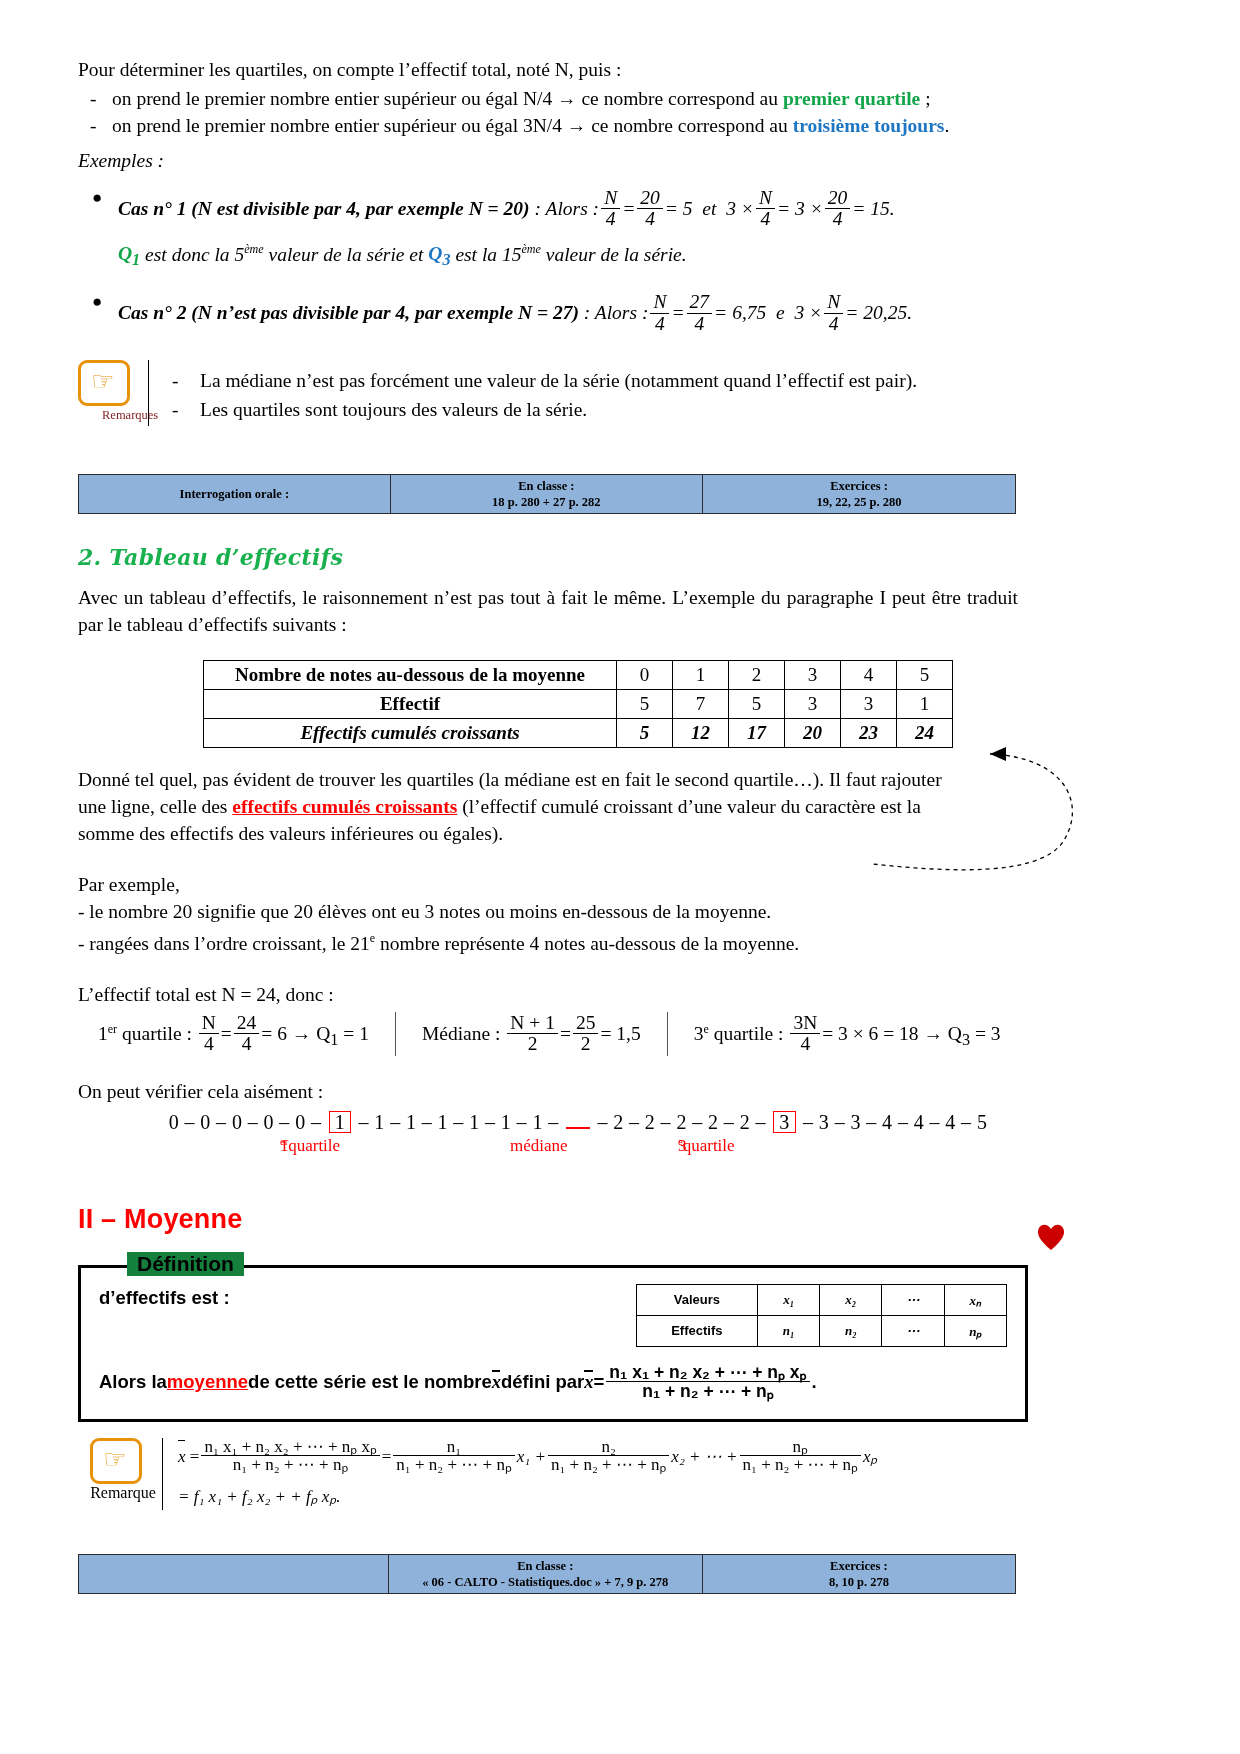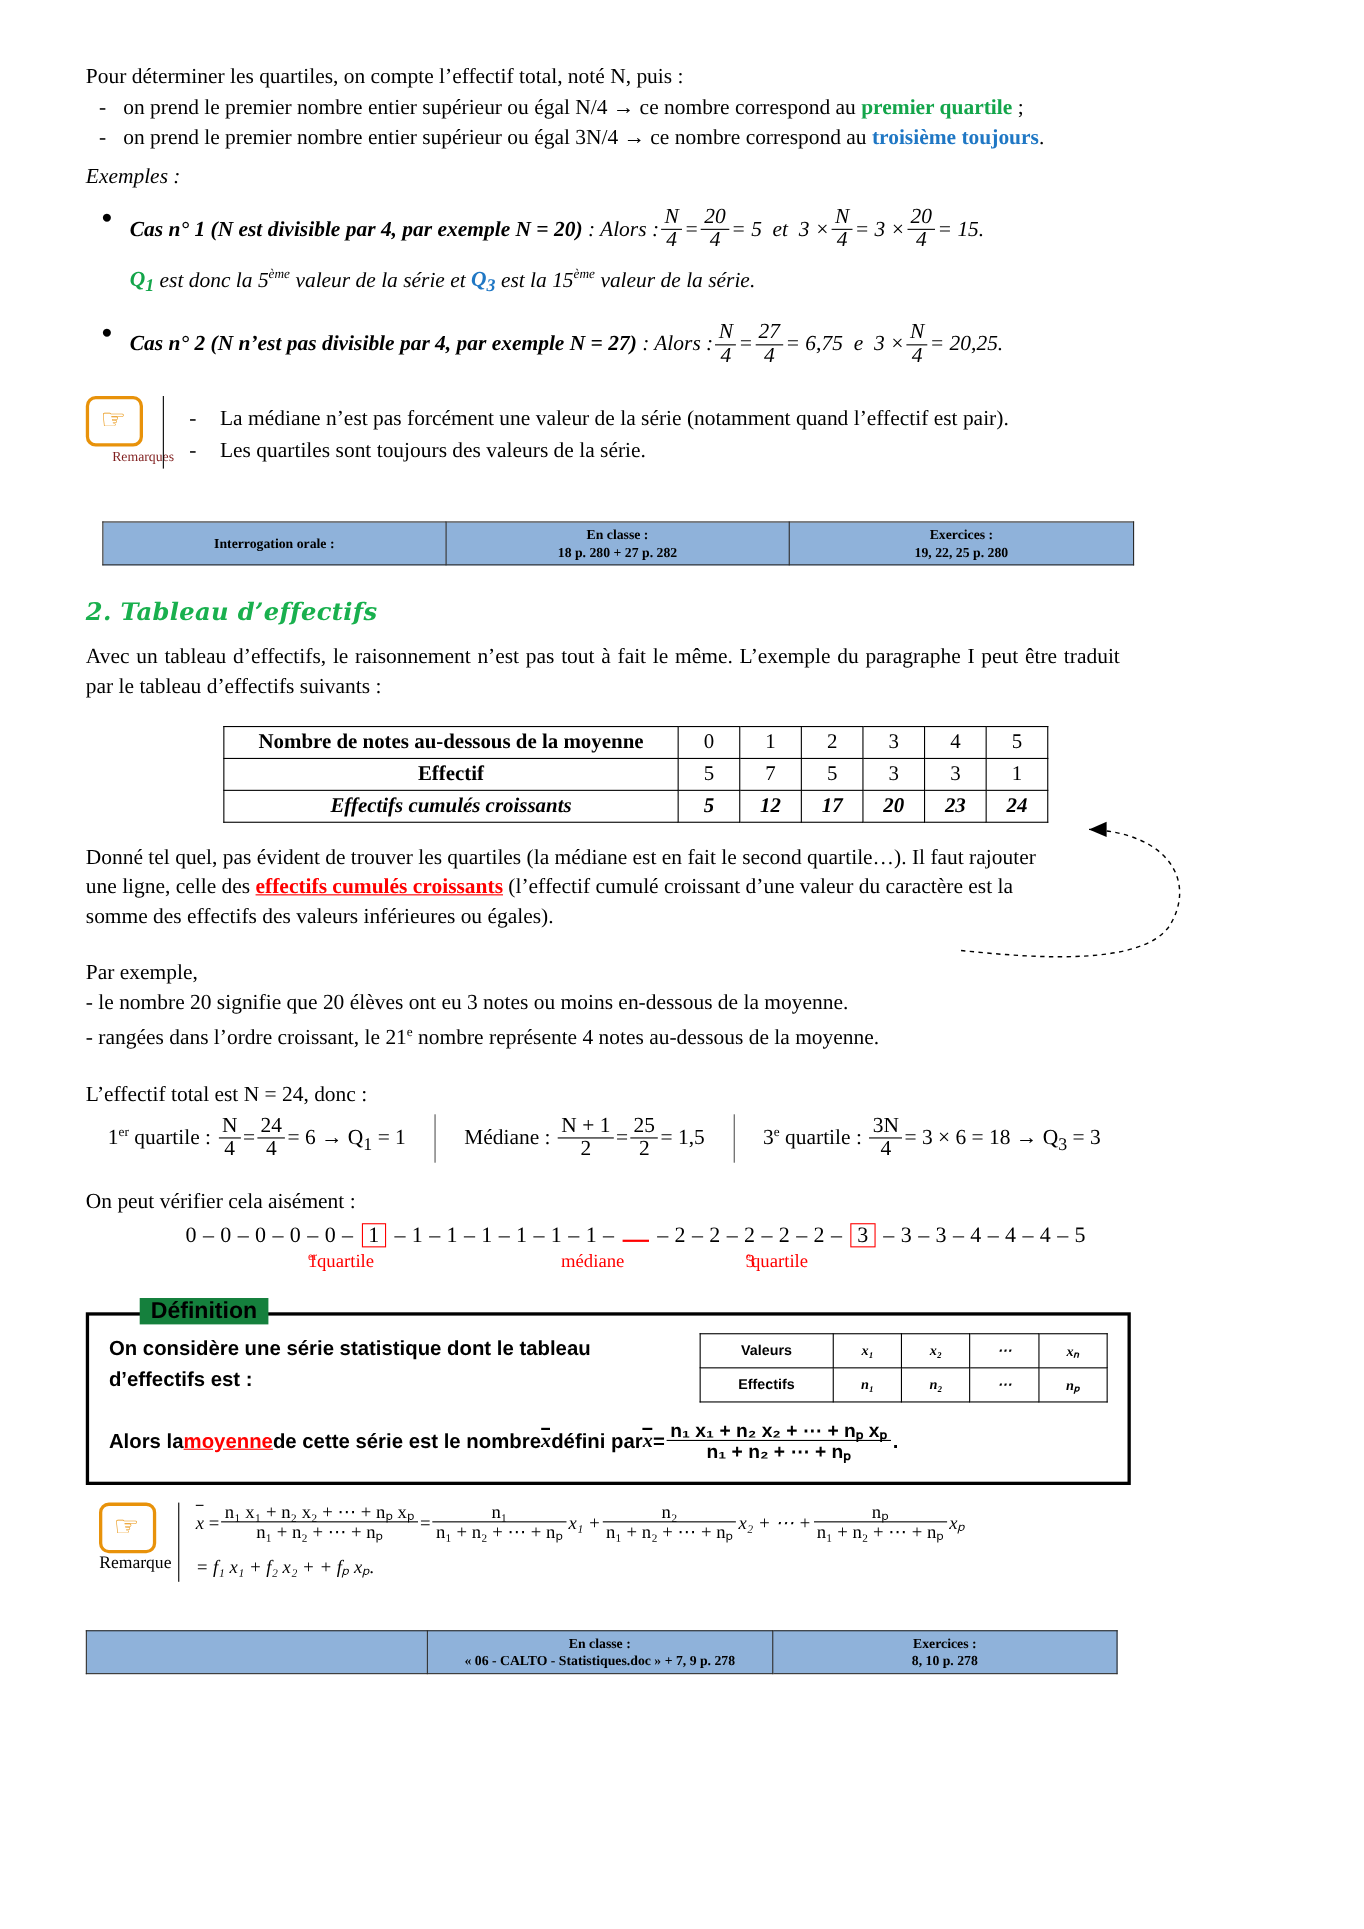--- a/index.html
+++ b/index.html
@@ -168,21 +168,21 @@
           </div>
       <div class="caption">Remarques</div>
     </div>
     <div class="bar"></div>
     <div class="items">
       <div class="ri"><span class="dash">-</span><span>La médiane n’est pas forcément une valeur de la série (notamment quand l’effectif est pair).</span></div>
       <div class="ri"><span class="dash">-</span><span>Les quartiles sont toujours des valeurs de la série.</span></div>
     </div>
   </div>
 
-  <table class="exbar" style="margin-top:36px;margin-left:15px;">
+  <table class="exbar" style="margin-top:36px;">
     <tbody>
           <tr>
       <td class="c1">
         <div>Interrogation orale :</div>
         <div></div>
       </td>
       <td class="c2">
         <div>En classe :</div>
         <div>18 p. 280 + 27 p. 282</div>
       </td>
@@ -267,26 +267,31 @@
   <div class="p" style="margin-top:22px;">On peut vérifier cela aisément :</div>
   <div class="seq" id="seq-container"><span>0</span><span> – </span><span>0</span><span> – </span><span>0</span><span> – </span><span>0</span><span> – </span><span>0</span><span> – </span><span class="boxn">1</span><span> – </span><span>1</span><span> – </span><span>1</span><span> – </span><span>1</span><span> – </span><span>1</span><span> – </span><span>1</span><span> – </span><span>1</span><span> – </span><span class="boxn empty"></span><span> – </span><span>2</span><span> – </span><span>2</span><span> – </span><span>2</span><span> – </span><span>2</span><span> – </span><span>2</span><span> – </span><span class="boxn">3</span><span> – </span><span>3</span><span> – </span><span>3</span><span> – </span><span>4</span><span> – </span><span>4</span><span> – </span><span>4</span><span> – </span><span>5</span></div>
   <div class="seqlabels">
     <span style="left:202px;"><span>1</span><sup class="exr">er</sup><span> quartile</span></span>
     <span style="left:432px;">
           <span>médiane</span>
         </span>
     <span style="left:600px;"><span>3</span><sup class="exr">e</sup><span> quartile</span></span>
   </div>
 
+  <div style="position:relative;margin-top:42px;">
+    <span class="h-red">II – Moyenne</span>
+    <svg class="heart" viewBox="0 0 32 30" style="top:18px;right:10px;">
+      <path d="M16 28 C 4 18, 1 11, 4 6 C 7 1, 13 2, 16 7 C 19 2, 25 1, 28 6 C 31 11, 28 18, 16 28 Z" fill="#cc0000"></path>
+    </svg>
+  </div>
 
   <div class="defbox">
     <div class="deftitle">Définition</div>
     <div class="defrow">
       <div class="deftext">
-        <div>On considère une série statistique dont le tableau</div>
         <div>d’effectifs est :</div>
       </div>
       <table class="vals">
         <tbody>
               <tr>
           <td class="h">Valeurs</td>
           <td class="c">x₁</td>
           <td class="c">x₂</td>
           <td class="c">⋯</td>
           <td class="c">xₙ</td>

